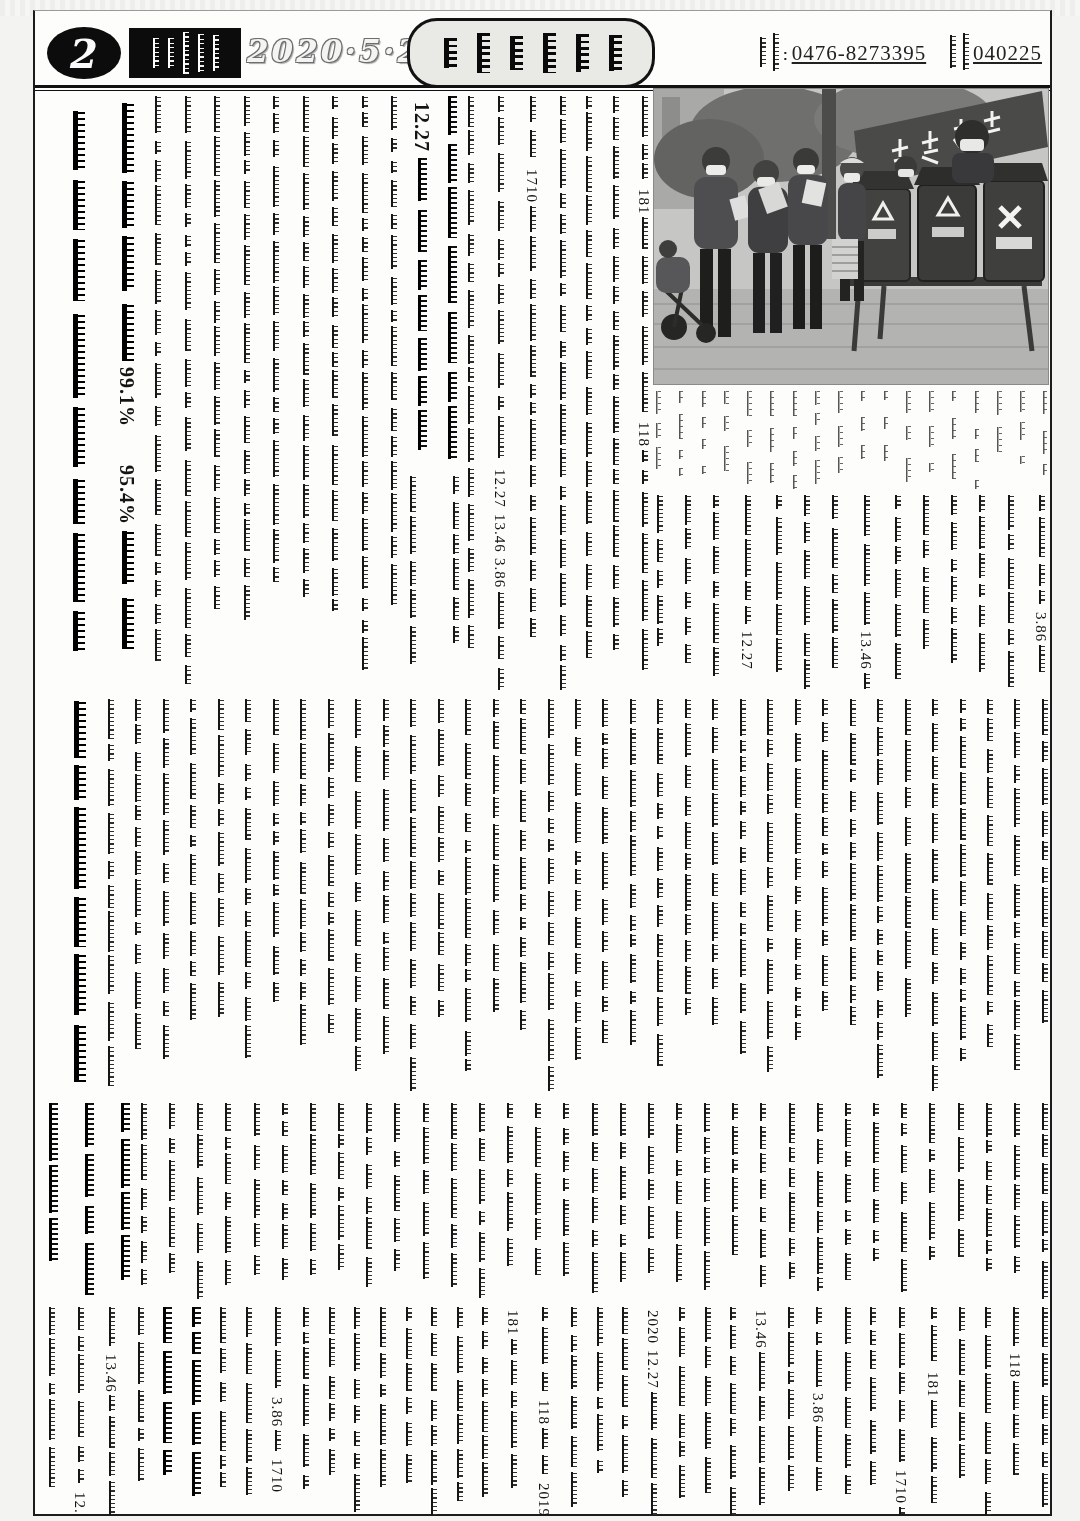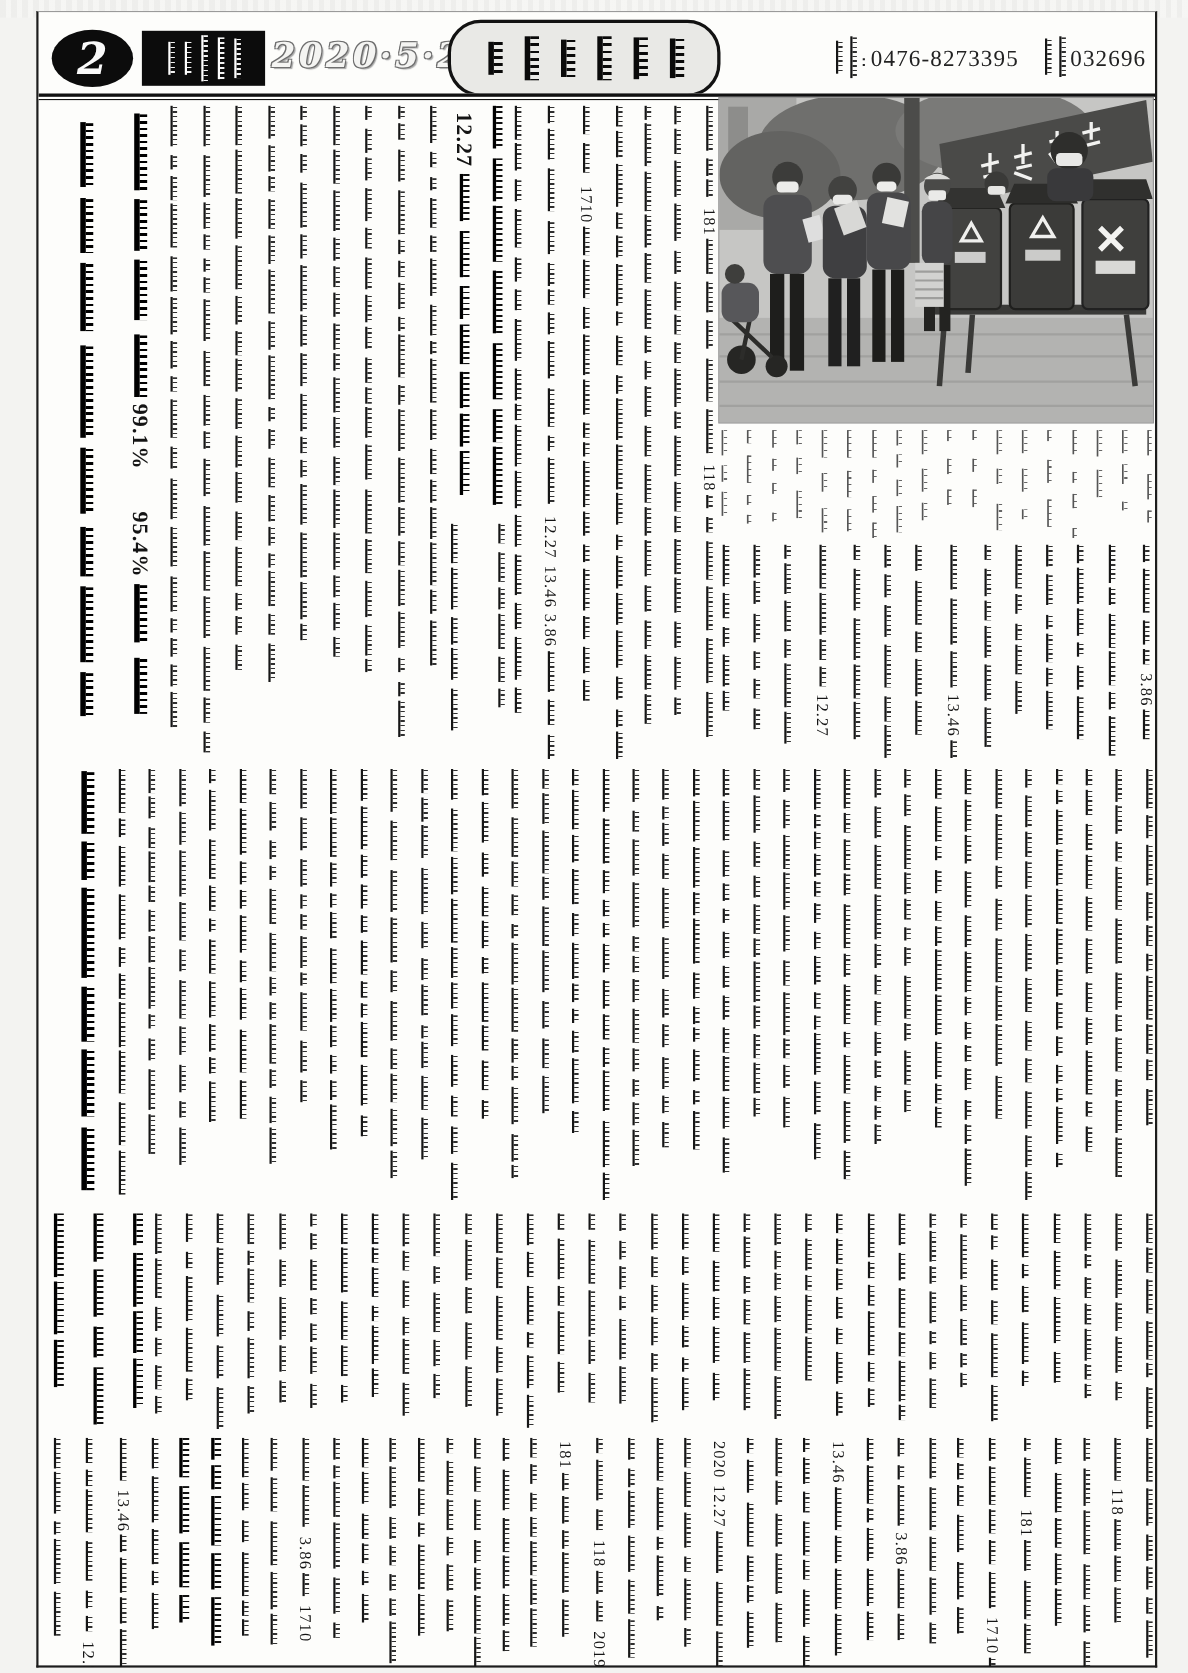--- a/index.html
+++ b/index.html
@@ -15,21 +15,21 @@
     border-radius:50%;color:#fafafa;display:flex;align-items:center;justify-content:center;
     font:bold italic 40px "DejaVu Serif",serif;}
   .blackbox{position:absolute;left:94px;top:17px;width:112px;height:50px;background:#0c0c0c;
     display:flex;align-items:center;justify-content:center;gap:7px;}
   .date{position:absolute;left:212px;top:22px;font:bold italic 31px "DejaVu Serif",serif;
     letter-spacing:3px;color:#f4f4f2;
     text-shadow:-1px -1px 0 #6e6e6e,1px -1px 0 #6e6e6e,-1px 1px 0 #6e6e6e,1px 1px 0 #6e6e6e,2px 2px 1px #a8a8a8;}
   .masthead{position:absolute;left:372px;top:7px;width:242px;height:64px;background:#e9e9e6;
     border:3px solid #121212;border-radius:30px;display:flex;align-items:center;justify-content:center;gap:16px;}
   .hlabel{position:absolute;display:flex;align-items:flex-start;gap:4px;}
-  .hnum{font:21px "Liberation Serif",serif;color:#222;letter-spacing:1px;margin-top:8px;}
+  .hnum{font:21px "Liberation Serif",serif;color:#222;letter-spacing:1px;margin-top:8px;text-decoration:underline;}
   .hcolon{font:bold 14px "Liberation Sans",sans-serif;color:#222;margin-top:14px;}
   .hrule{position:absolute;left:0;top:74px;width:100%;height:2px;background:#fdfdfb;
     border-top:3px solid #111;border-bottom:1px solid #111;}
   
   .w{flex:0 0 auto;width:9px;
      background-image:linear-gradient(#161616,#161616),
        repeating-linear-gradient(to bottom,#303030 0 1.3px,transparent 1.3px 4.2px);
      background-size:2px 100%,4px 100%;background-position:3px 0,5px 1px;background-repeat:no-repeat;}
   .w.b{width:12px;background-size:3px 100%,6px 100%;background-position:3px 0,6px 0;
      background-image:linear-gradient(#000,#000),
@@ -91,21 +91,21 @@
         <div class="w" style="height: 38.2145px; margin-bottom: 0px;"></div>
       </span>
     <span class="hcolon">:</span>
     <span class="hnum">0476-8273395</span>
   </div>
   <div class="hlabel" style="left:912px;top:22px;height:44px;">
     <span class="scol" style="display:flex;gap:4px;flex-direction:row;">
         <div class="w" style="height: 32.0239px; margin-bottom: 0px;"></div>
         <div class="w" style="height: 37.0098px; margin-bottom: 0px;"></div>
       </span>
-    <span class="hnum">032696</span>
+    <span class="hnum">040225</span>
   </div>
 
   <div class="hrule"></div>
 
   <div class="vcol" style="left:19px;top:100px;width:46px;height:548px">
     <div class="fill">
         <div class="w B" style="height: 59.0729px; margin-bottom: 9.57623px;"></div>
         <div class="w B" style="height: 50.4305px; margin-bottom: 9.05909px;"></div>
         <div class="w B" style="height: 61.6491px; margin-bottom: 13.1359px;"></div>
         <div class="w B" style="height: 84.4649px; margin-bottom: 8.7664px;"></div>

